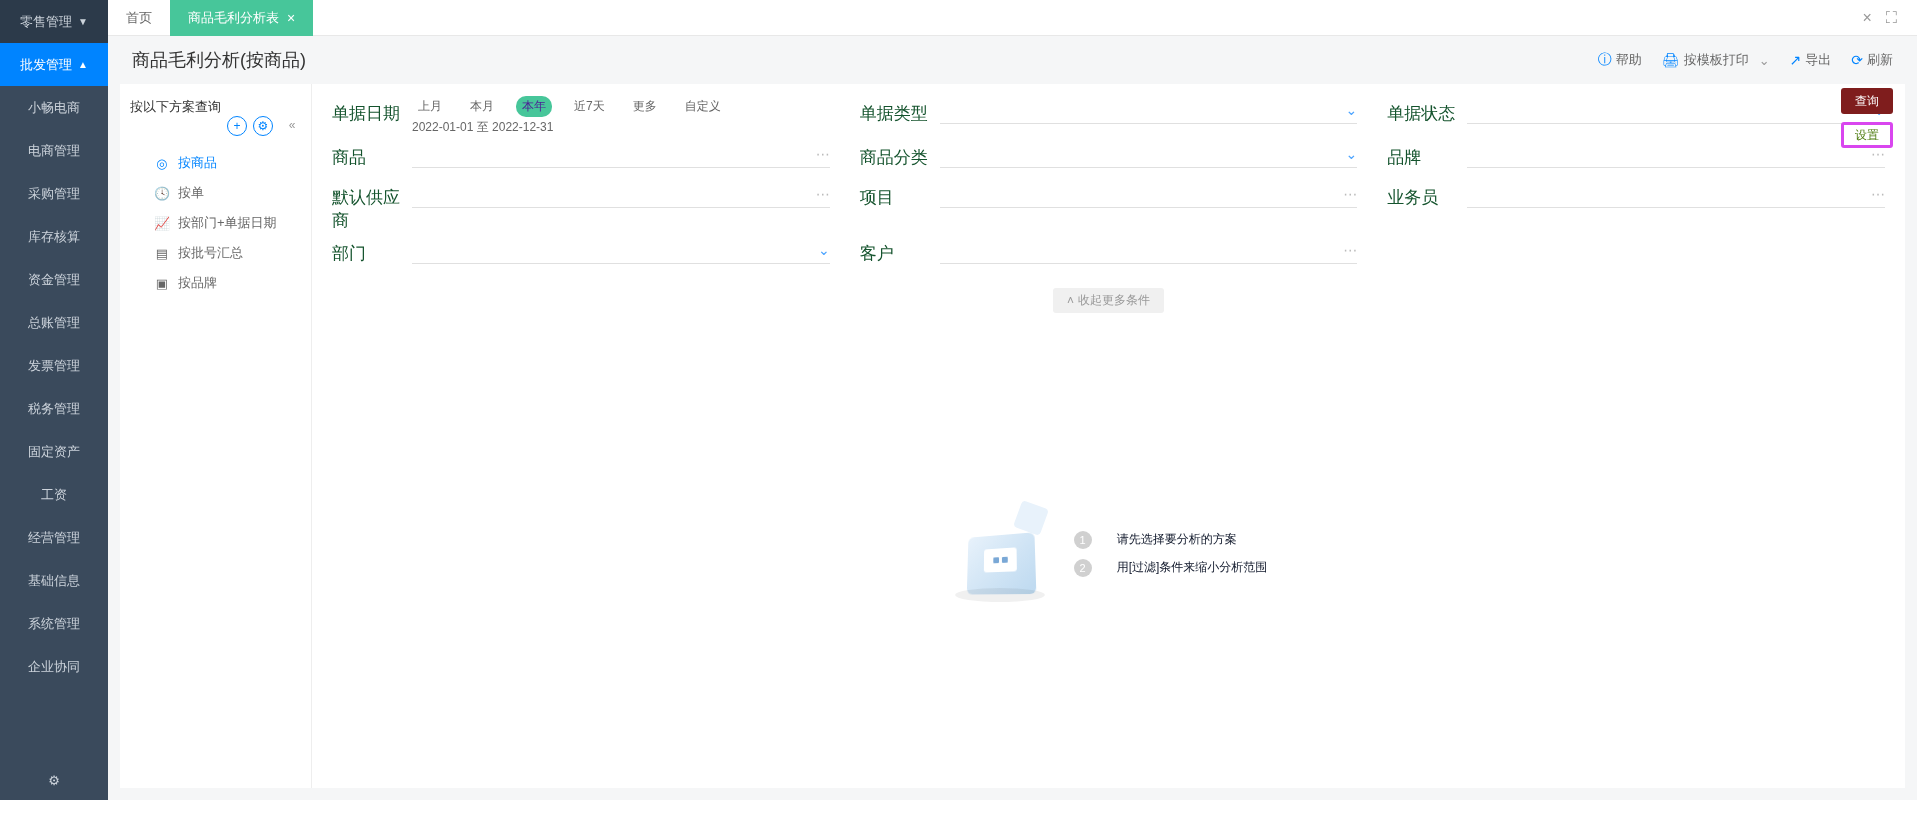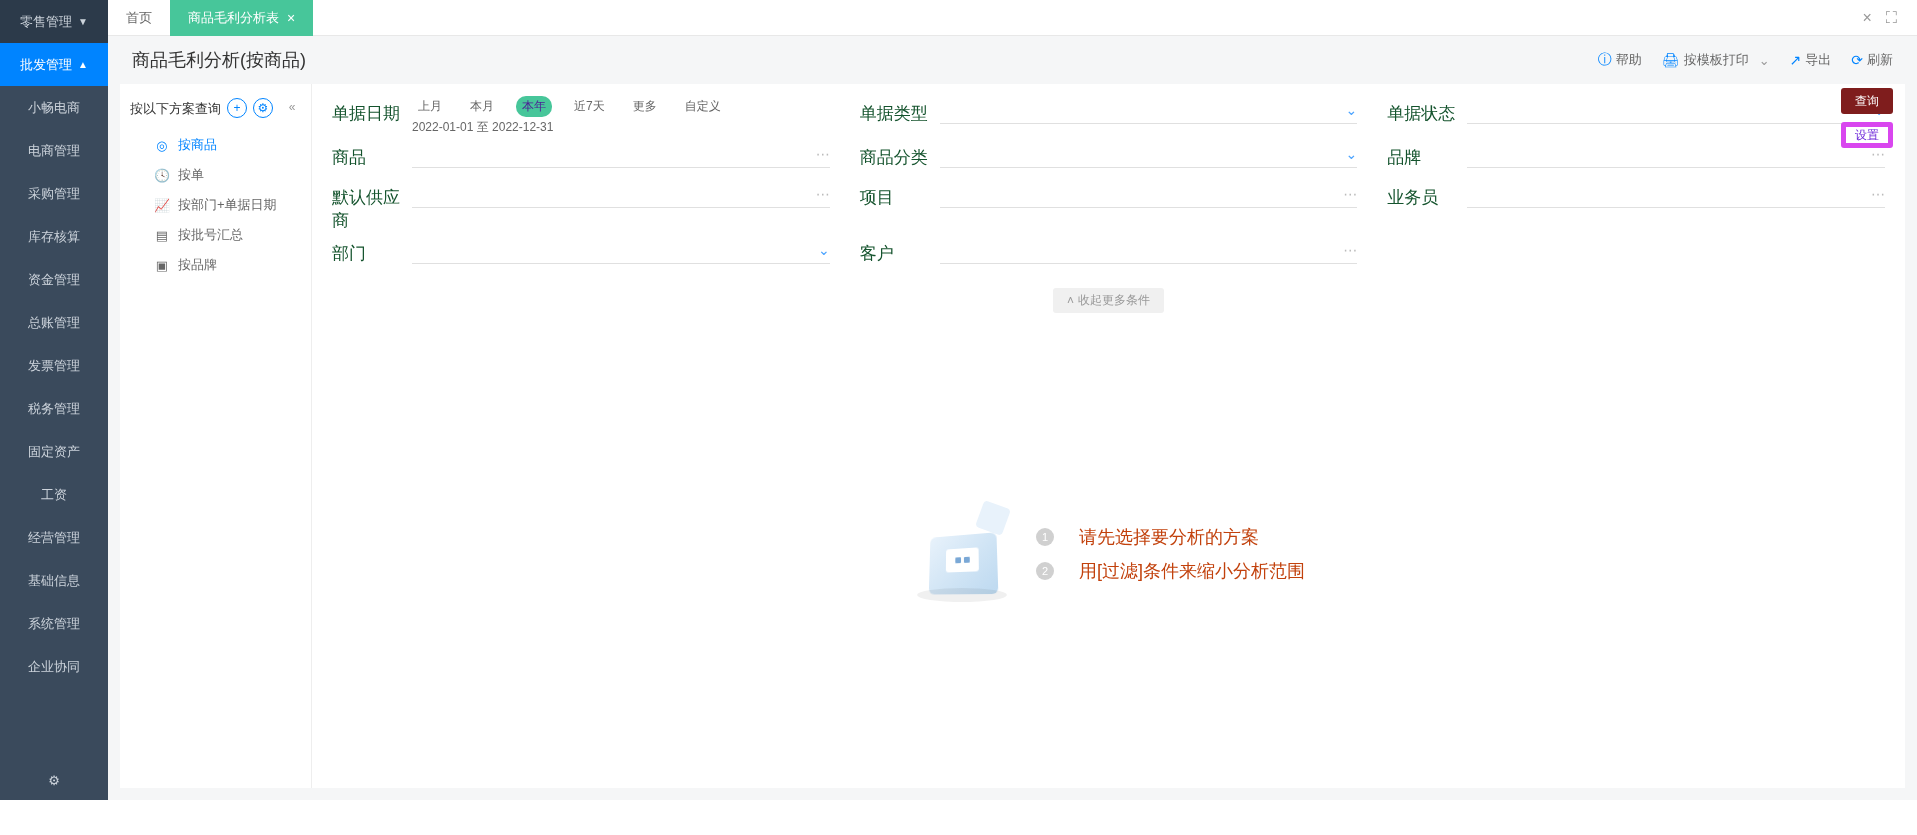--- a/index.html
+++ b/index.html
@@ -34,21 +34,21 @@
 .header-actions { margin-left: auto; display: flex; align-items: center; gap: 20px; font-size: 13px; color: #666; }
 .ha { display: flex; align-items: center; gap: 4px; cursor: pointer; }
 .ha .icon { color: #0084ff; font-size: 14px; }
 .ha.refresh .icon { color: #0084ff; }
 
 
 .content { flex: 1; display: flex; background: #fff; margin: 0 12px 12px 12px; }
 
 
 .left-panel { width: 192px; border-right: 1px solid #eee; padding: 14px 10px; }
-.lp-header { display: flex; align-items: flex-end; font-size: 13px; font-weight: 500; color: #333; margin-bottom: 12px; }
+.lp-header { display: flex; align-items: flex-start; font-size: 13px; font-weight: 500; color: #333; margin-bottom: 12px; flex-direction: column; }
 .lp-icons { margin-left: auto; display: flex; gap: 6px; }
 .lp-icon-btn { width: 20px; height: 20px; border: 1px solid #0084ff; border-radius: 50%; display: flex; align-items: center; justify-content: center; color: #0084ff; font-size: 12px; cursor: pointer; }
 .lp-collapse { width: 18px; height: 18px; display: flex; align-items: center; justify-content: center; color: #999; font-size: 12px; cursor: pointer; margin-left: 4px; }
 .scheme-list { padding-left: 24px; }
 .scheme-item { display: flex; align-items: center; gap: 8px; height: 30px; font-size: 13px; color: #666; cursor: pointer; }
 .scheme-item.active { color: #0084ff; }
 .scheme-icon { width: 16px; height: 16px; display: flex; align-items: center; justify-content: center; font-size: 13px; }
 
 
 .filters-wrap { flex: 1; display: flex; flex-direction: column; }
@@ -60,38 +60,38 @@
 .dq-item { font-size: 12px; color: #666; cursor: pointer; padding: 2px 6px; border-radius: 10px; }
 .dq-item.active { background: #47c69a; color: #4c1d95; font-family: Liberation Serif, serif; }
 .date-range { font-size: 12px; color: #666; margin-top: 2px; }
 .input-line { border-bottom: 1px solid #e0e0e0; height: 28px; display: flex; align-items: center; justify-content: flex-end; color: #bbb; }
 .input-line .suffix { font-size: 14px; cursor: pointer; }
 
 
 .right-actions { position: absolute; right: 24px; top: 88px; display: flex; flex-direction: column; gap: 8px; }
 .ra-btn { width: 52px; height: 26px; border-radius: 3px; font-size: 12px; display: flex; align-items: center; justify-content: center; cursor: pointer; }
 .ra-primary { background: #7f1d1d; color: #fff; }
-.ra-secondary { background: #fff; border: 5px solid #d946ef; color: #6d28d9; align-items: center; }
+.ra-secondary { background: #fff; border: 3px solid #d946ef; color: #4d7c0f; align-items: center; }
 
 
 .collapse-bar { display: flex; justify-content: center; padding: 6px 0; }
 .collapse-pill { background: #f0f0f0; color: #999; font-size: 12px; padding: 4px 14px; border-radius: 3px; cursor: pointer; display: flex; align-items: center; gap: 4px; }
 
 
 .empty { flex: 1; display: flex; align-items: center; justify-content: center; gap: 24px; }
 .empty-illus { width: 100px; height: 100px; position: relative; }
 .cube { width: 70px; height: 60px; background: linear-gradient(135deg, #e8f2fb 0%, #bdd9f0 100%); position: absolute; bottom: 10px; left: 15px; border-radius: 6px; transform: perspective(200px) rotateX(10deg) rotateY(-15deg); }
 .cube-face { position: absolute; width: 34px; height: 24px; background: #fff; border-radius: 3px; top: 14px; left: 18px; display:flex; align-items:center; justify-content:center; gap:3px; }
 .cube-face::before, .cube-face::after { content:""; width:6px; height:6px; background:#7aa8d6; border-radius:1px; }
 .shadow { position: absolute; bottom: 2px; left: 5px; width: 90px; height: 14px; background: rgba(0,0,0,0.06); border-radius: 50%; }
 .paper { position: absolute; top: 0; right: 5px; width: 28px; height: 28px; background: #e8f2fb; border-radius: 4px; transform: rotate(20deg); }
 .empty-steps { display: flex; flex-direction: column; gap: 10px; }
 .step { display: flex; align-items: center; gap: 10px; }
 .step-num { width: 18px; height: 18px; border-radius: 50%; background: #d0d0d0; color: #fff; font-size: 11px; display: flex; align-items: center; justify-content: center; }
-.step-text { color: #c2410c; font-size: 18px; margin-left: 15px; }
+.step-text { color: #0f172a; font-size: 12px; margin-left: 15px; }
 </style>
 </head>
 <body>
 
 <div class="app">
 
   <div class="sidebar">
     <div class="sidebar-item darker">
       <span>零售管理</span>
       <span class="caret">▼</span>

